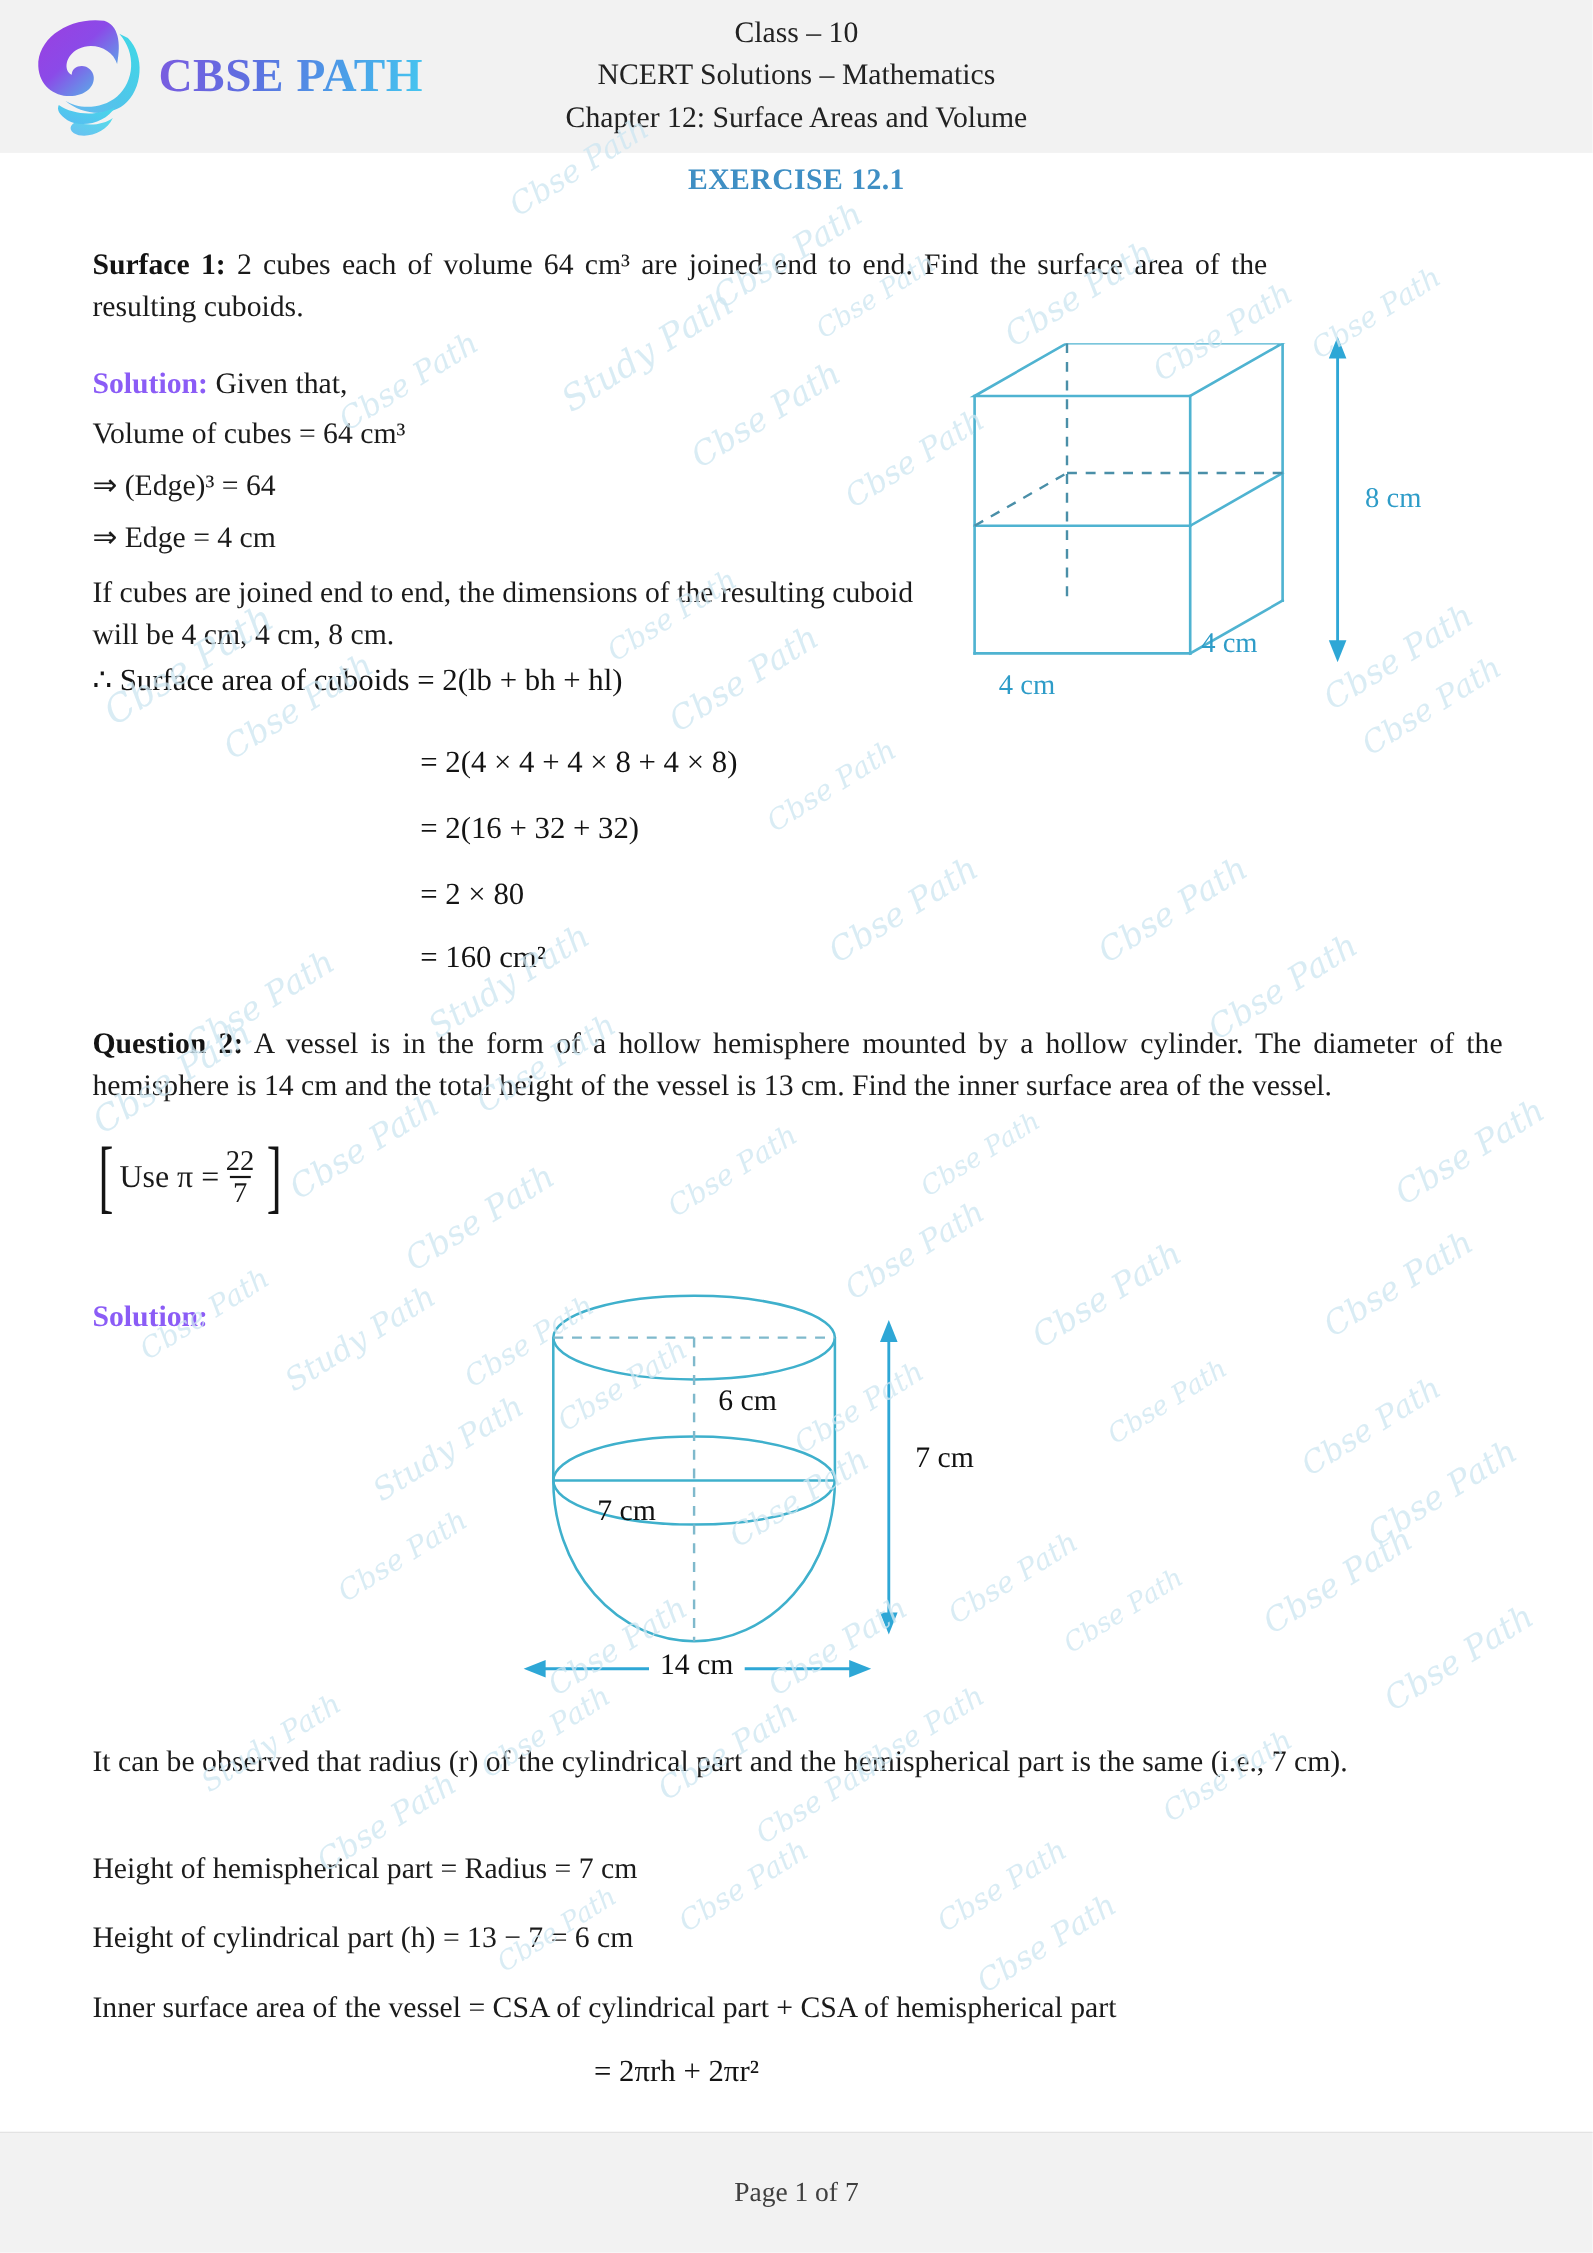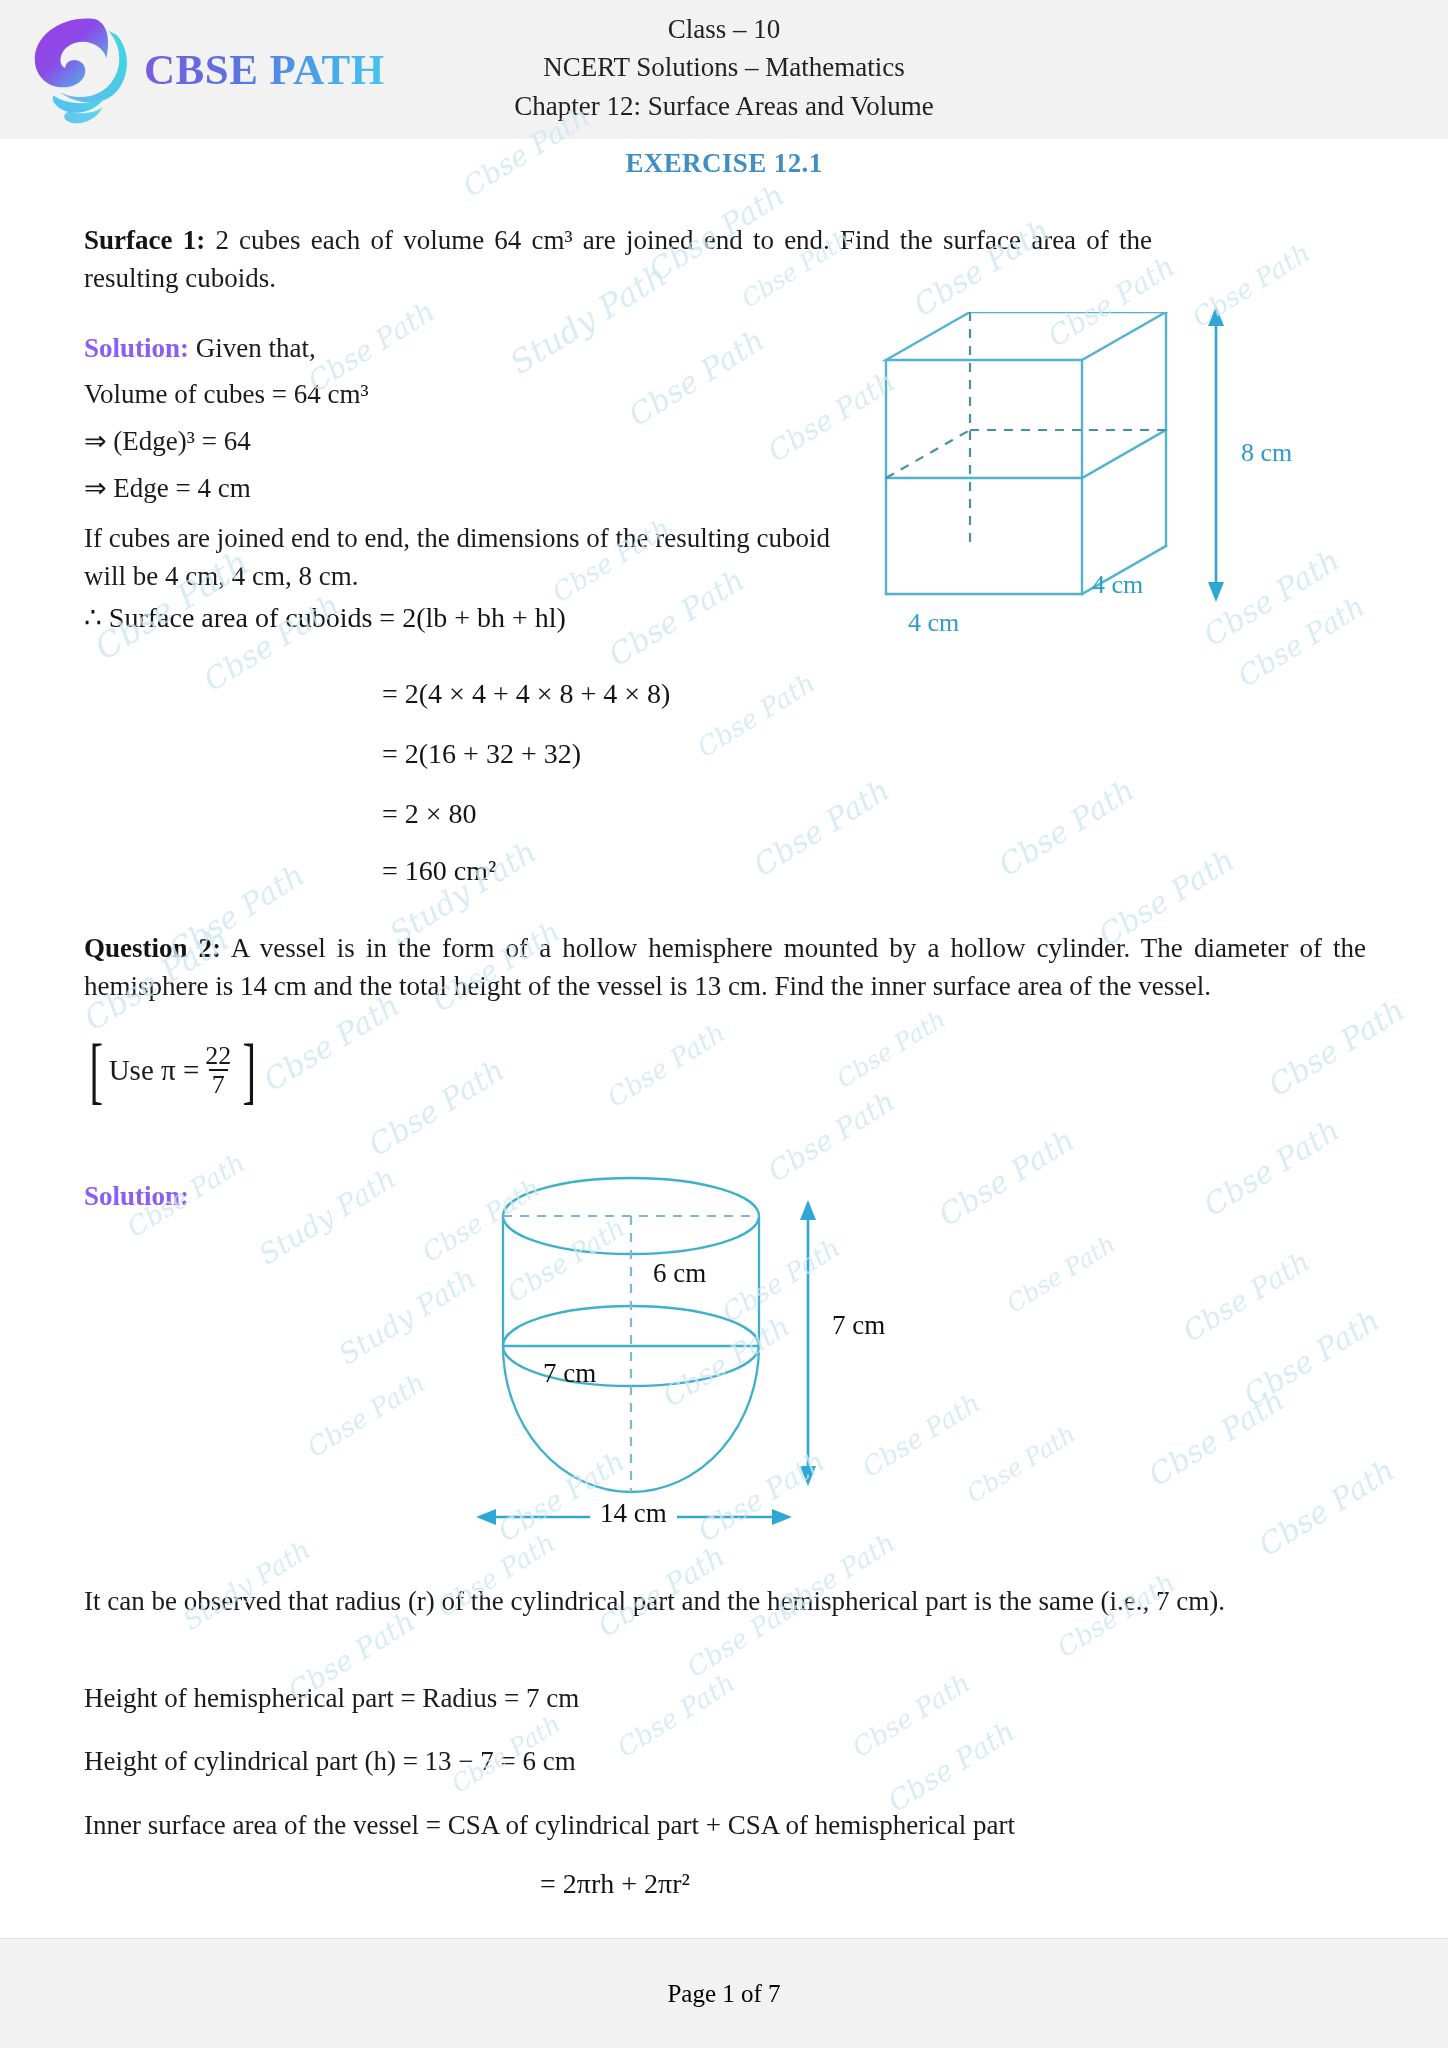--- a/index.html
+++ b/index.html
@@ -99,21 +99,21 @@
   .diagram { position: absolute; }
 
   
   .footer {
     position: absolute; left: 0; bottom: 0;
     width: 1448px; height: 110px;
     background: #f2f2f2;
     border-top: 1px solid #e2e2e2;
     display: flex; align-items: center; justify-content: center;
   }
-  .footer-text { font-size: 25px; color: #000000; }
+  .footer-text { font-size: 25px; color: #404040; }
 
   
   .wm-layer {
     position: absolute; inset: 0;
     pointer-events: none; overflow: hidden;
     z-index: 5;
   }
   .wm {
     position: absolute;
     font-family: "DejaVu Serif", serif;

